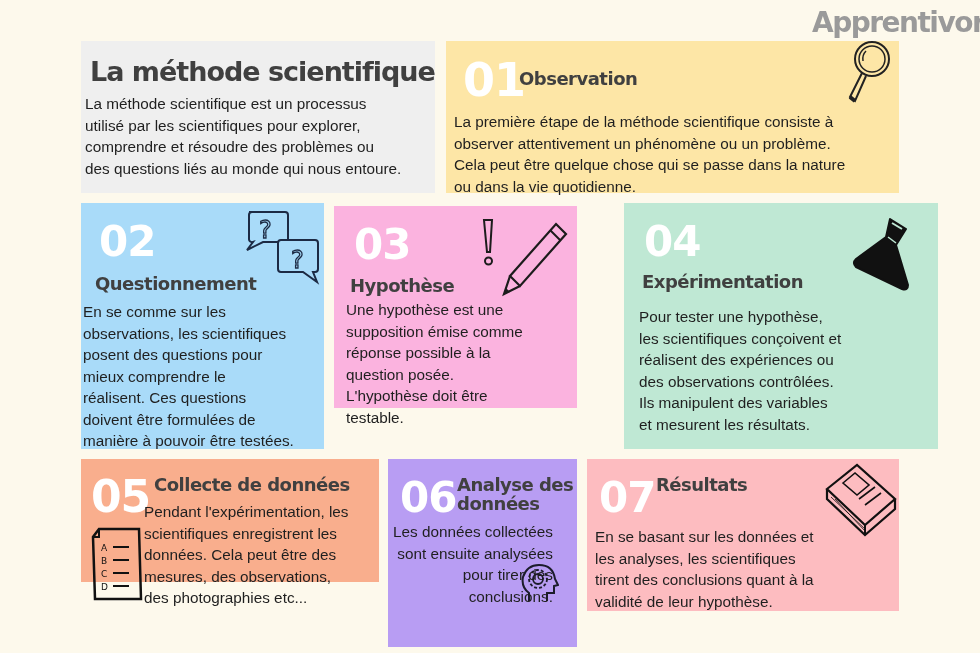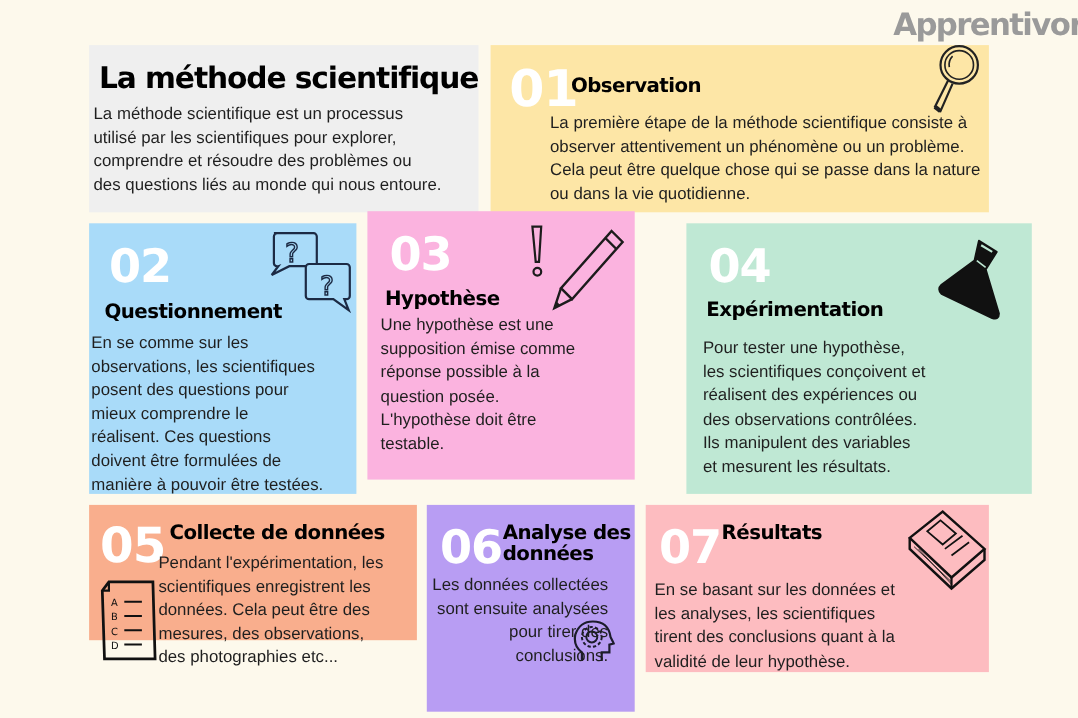--- a/index.html
+++ b/index.html
@@ -11,34 +11,34 @@
   }
   .box { position: absolute; box-sizing: border-box; }
   .num {
     position: absolute; color: #ffffff; font-weight: bold;
     font-family: "DejaVu Sans", sans-serif; font-size: 42px; line-height: 1;
     letter-spacing: -1px;
   }
   .title {
     position: absolute; font-weight: bold;
     font-family: "DejaVu Sans", sans-serif; font-size: 18px; line-height: 1.05;
-    color: #000000; letter-spacing: -0.5px;
+    color: #404040; letter-spacing: -0.5px;
   }
   .text {
     position: absolute; font-size: 15.3px; line-height: 21.5px; color: #1f1f1f;
   }
   .icon { position: absolute; }
   .brand {
     position: absolute; left: 812px; top: 6px; font-family: "DejaVu Sans", sans-serif;
     font-weight: bold; font-size: 28px; color: #9a9a9a; letter-spacing: -1.5px;
   }
   #intro { left:81px; top:41px; width:354px; height:152px; background:#efefef; }
   #s1 { left:446px; top:41px; width:453px; height:152px; background:#fde6a6; }
   #s2 { left:81px; top:203px; width:243px; height:246px; background:#a9dbf9; }
-  #s3 { left:334px; top:192px; width:243px; height:244px; background:#fbb3df; }
+  #s3 { left:334px; top:206px; width:243px; height:202px; background:#fbb3df; }
   #s4 { left:585px; top:203px; width:314px; height:246px; background:#bfe8d4;margin-left:39px; }
   #s5 { left:81px; top:459px; width:298px; height:123px; background:#f9ae8d; }
   #s6 { left:388px; top:459px; width:189px; height:188px; background:#b89df3; }
   #s7 { left:587px; top:459px; width:312px; height:152px; background:#fdbcc0; }
 </style>
 </head>
 <body>
 
 <div class="brand">Apprentivore</div>
 
@@ -55,21 +55,21 @@
 <div class="box" id="s1">
   <div class="num" style="left:17px;top:16px;font-size:46px;">01</div>
   <div class="title" style="left:73px;top:29px;">Observation</div>
   <svg class="icon" style="left:398px;top:-2px;" width="50" height="68" viewBox="0 0 50 68">
     <circle cx="28" cy="20" r="17" fill="none" stroke="#222" stroke-width="2"></circle>
     <circle cx="28" cy="20" r="13" fill="none" stroke="#222" stroke-width="1.5"></circle>
     <path d="M22 12 q-4 4 -3 10" fill="none" stroke="#222" stroke-width="1.5"></path>
     <path d="M18 34 L6 58 L11 62 L22 37" fill="none" stroke="#222" stroke-width="2"></path>
     <path d="M6 58 L11 62" stroke="#222" stroke-width="4"></path>
   </svg>
-  <div class="text" style="left:8px;top:60px;margin-left:46px;">
+  <div class="text" style="left:8px;top:70px;">
     <div>La première étape de la méthode scientifique consiste à</div>
     <div>observer attentivement un phénomène ou un problème.</div>
     <div>Cela peut être quelque chose qui se passe dans la nature</div>
     <div>ou dans la vie quotidienne.</div>
   </div>
 </div>
 
 <div class="box" id="s2">
   <div class="num" style="left:18px;top:18px;">02</div>
   <svg class="icon" style="left:162px;top:3px;" width="80" height="80" viewBox="0 0 80 80">

